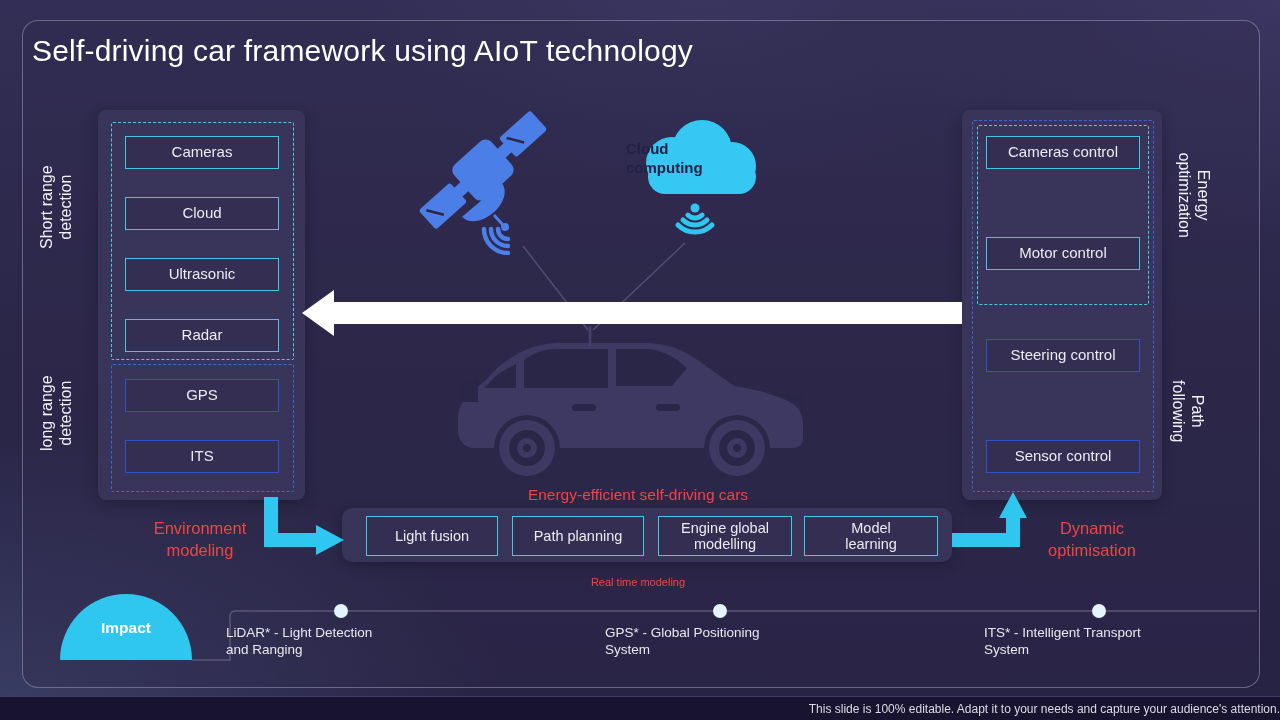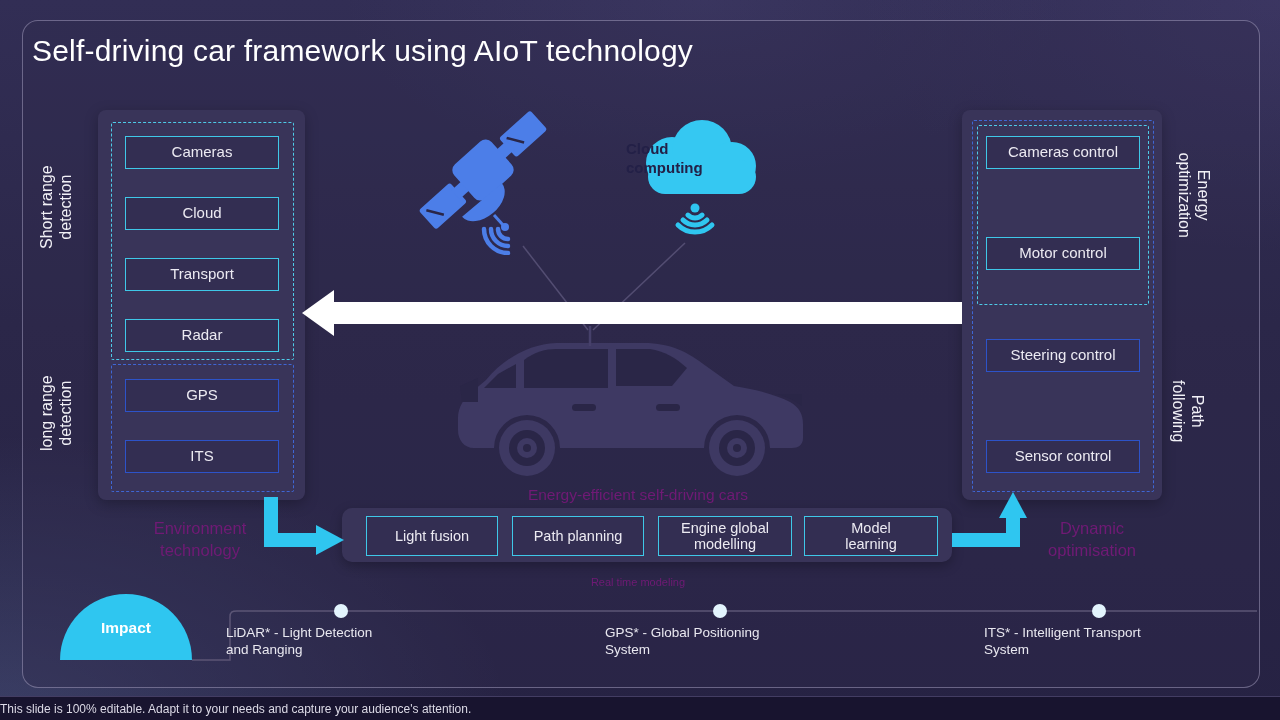--- a/index.html
+++ b/index.html
@@ -33,53 +33,53 @@
   .vlabel{
     position:absolute;width:170px;text-align:center;font-size:16px;color:#f2f1f7;
     white-space:pre-line;line-height:1.2
   }
   .rot-ccw{transform:rotate(-90deg)}
   .rot-cw{transform:rotate(90deg)}
   .cloud-text{
     left:626px;top:140px;width:130px;text-align:left;font-size:15px;font-weight:700;
     color:#232047;white-space:pre-line;line-height:1.25
   }
-  .caption{position:absolute;text-align:center;color:#701a75;white-space:pre-line}
+  .caption{position:absolute;text-align:center;color:#ef4444;white-space:pre-line}
   .car-caption{left:468px;top:486px;width:340px;font-size:15.5px}
   .pipe-caption{left:528px;top:576px;width:220px;font-size:11px}
   .flow-label{font-size:16.5px;line-height:1.35}
   .env-label{left:115px;top:517px;width:170px}
   .dyn-label{left:1007px;top:517px;width:170px}
   .pipe-panel{left:342px;top:508px;width:610px;height:54px;background:#393459;border-radius:10px;box-shadow:0 4px 12px rgba(0,0,0,.25)}
   .pchip{
     position:absolute;top:516px;height:38px;width:130px;display:flex;align-items:center;justify-content:center;
     background:#332e52;border:1px solid #3fc8e8;color:#eceaf2;font-size:14.5px;
     text-align:center;line-height:1.12;white-space:pre-line
   }
   .impact-label{left:76px;top:619px;width:100px;font-size:15.5px;font-weight:700;color:#ffffff}
   .tl-label{position:absolute;top:625px;width:230px;font-size:13.5px;line-height:1.25;color:#e9e8f0;white-space:pre-line}
   .footer-bar{
     left:0;top:696px;width:1280px;height:24px;background:#18142f;border-top:1px solid #433d63;
-    display:flex;align-items:center;justify-content:flex-start
+    display:flex;align-items:center;justify-content:flex-end
   }
   .footer-text{font-size:12px;color:#dcdae6}
   svg{display:block}
 </style>
 </head>
 <body>
 
 <div class="abs slide-frame"></div>
 
 <div class="abs page-title">Self-driving car framework using AIoT technology</div>
 
 <div class="abs panel panel-left"></div>
 <div class="dashed" style="left:111px;top:122px;width:181px;height:236px"></div>
 <div class="chip" style="left:125px;top:136px;width:152px">Cameras</div>
 <div class="chip" style="left:125px;top:197px;width:152px">Cloud</div>
-<div class="chip" style="left:125px;top:258px;width:152px">Transport</div>
+<div class="chip" style="left:125px;top:258px;width:152px">Ultrasonic</div>
 <div class="chip" style="left:125px;top:319px;width:152px">Radar</div>
 <div class="dashed blue" style="left:111px;top:364px;width:181px;height:126px"></div>
 <div class="chip blue" style="left:125px;top:379px;width:152px">GPS</div>
 <div class="chip blue" style="left:125px;top:440px;width:152px">ITS</div>
 <div class="vlabel rot-ccw" style="left:-29px;top:188px">Short range
 detection</div>
 <div class="vlabel rot-ccw" style="left:-29px;top:394px">long range
 detection</div>
 
 <div class="abs panel panel-right"></div>
@@ -157,21 +157,21 @@
 <div class="abs pipe-panel"></div>
 <div class="pchip" style="left:366px">Light fusion</div>
 <div class="pchip" style="left:512px">Path planning</div>
 <div class="pchip" style="left:658px;width:132px">Engine global
 modelling</div>
 <div class="pchip" style="left:804px;width:132px">Model
 learning</div>
 <div class="caption pipe-caption">Real time modeling</div>
 
 <div class="caption flow-label env-label">Environment
-technology</div>
+modeling</div>
 <div class="caption flow-label dyn-label">Dynamic
 optimisation</div>
 
 <svg class="abs" style="left:58px;top:592px" width="136" height="70" viewBox="0 0 136 70">
   <path d="M2,68 A66,66 0 0 1 134,68 Z" fill="#2fc6f0"></path>
 </svg>
 <div class="caption impact-label">Impact</div>
 
 <svg class="abs" style="left:0;top:0;pointer-events:none" width="1280" height="720" viewBox="0 0 1280 720">
 

